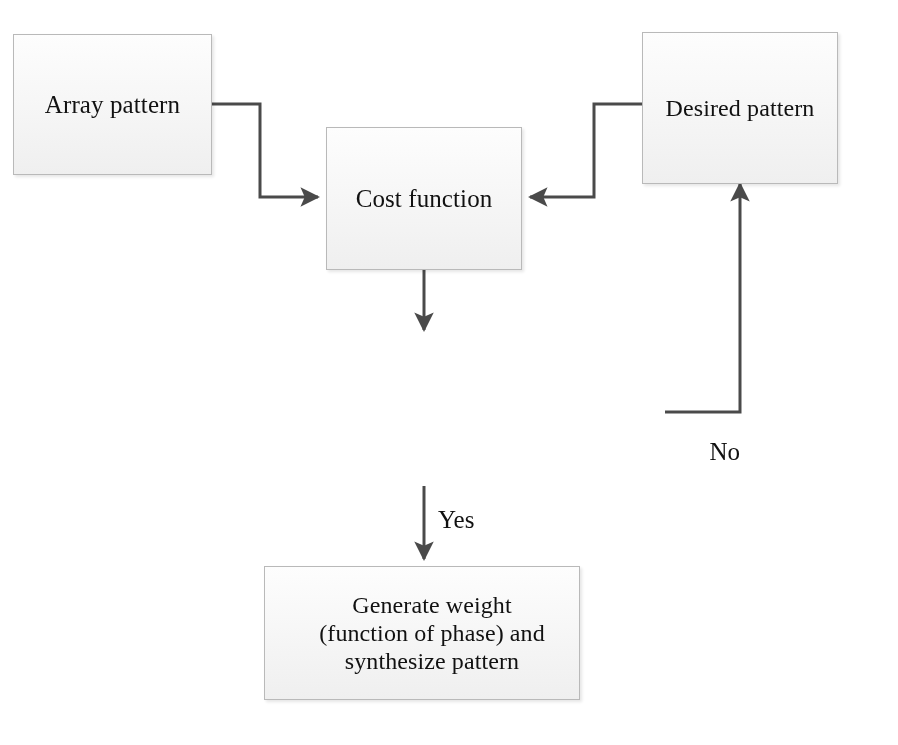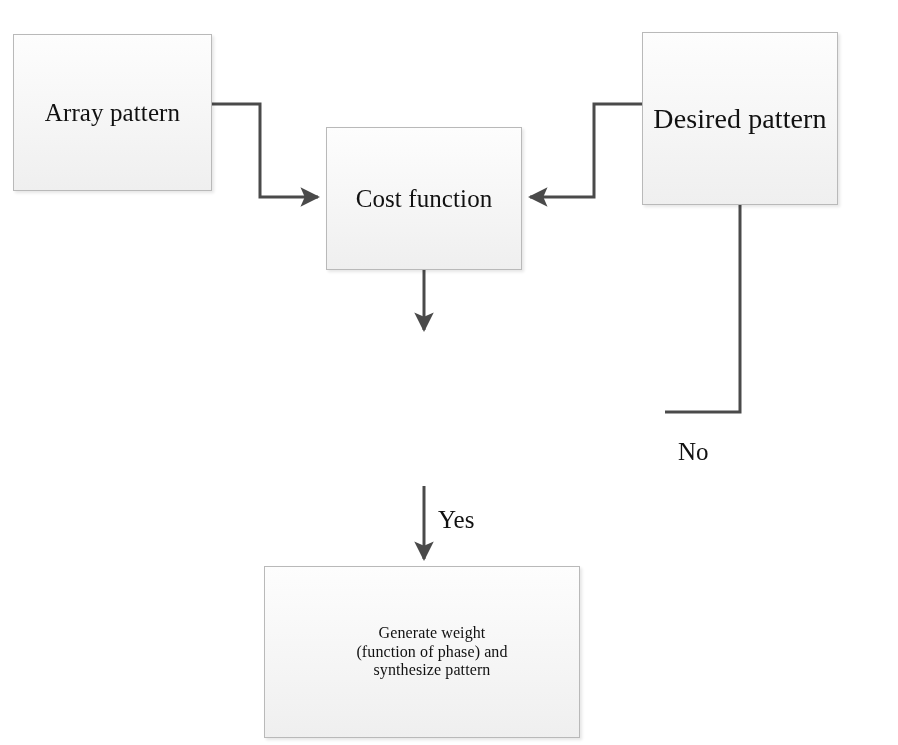--- a/index.html
+++ b/index.html
@@ -33,24 +33,24 @@
     color: #111111;
     background: linear-gradient(to bottom, #fdfdfd 0%, #f7f7f7 45%, #efefef 100%);
     border: 1px solid #b9b9b9;
     box-shadow: 2px 2px 3px rgba(0,0,0,0.10);
     z-index: 2;
   }
   .node .label {
     line-height: 1.18;
     letter-spacing: 0.1px;
   }
-  #node-array-pattern  { left: 13px;  top: 34px;  width: 199px; height: 157px; font-size: 25px; }
+  #node-array-pattern  { left: 13px;  top: 34px;  width: 199px; height: 141px; font-size: 25px; }
   #node-cost-function  { left: 326px; top: 127px; width: 196px; height: 143px; font-size: 25px; }
-  #node-desired-pattern{ left: 642px; top: 32px;  width: 196px; height: 173px; font-size: 28px; }
-  #node-generate-weight{ left: 264px; top: 566px; width: 316px; height: 172px; font-size: 16px; padding-left: 20px; }
+  #node-desired-pattern{ left: 642px; top: 32px;  width: 196px; height: 152px; font-size: 24px; }
+  #node-generate-weight{ left: 264px; top: 566px; width: 316px; height: 134px; font-size: 24px; padding-left: 20px; }
 
   #node-decision {
     position: absolute;
     left: 181px;
     top: 337px;
     width: 484px;
     height: 149px;
     z-index: 2;
   }
   #node-decision .diamond-shape {
@@ -77,21 +77,21 @@
   .edge-label {
     position: absolute;
     color: #111111;
     font-size: 25px;
     line-height: 1.18;
     text-align: center;
     white-space: pre-line;
     z-index: 3;
   }
   #label-update-phase { left: 764px; top: 271px; width: 112px; }
-  #label-no           { left: 678px; top: 437px; width: 62px; text-align: left; }
+  #label-no           { left: 678px; top: 437px; width: 62px; text-align: right; }
   #label-yes          { left: 438px; top: 505px; width: 62px; text-align: left; }
 </style>
 </head>
 <body>
 
 <div id="canvas">
 
   <svg id="edges" viewBox="0 0 898 745" width="898" height="745" xmlns="http://www.w3.org/2000/svg">
     <defs>
       <marker id="arrow-right" viewBox="0 0 10 10" refX="9" refY="5" markerWidth="6.5" markerHeight="6.5" orient="auto-start-reverse">

